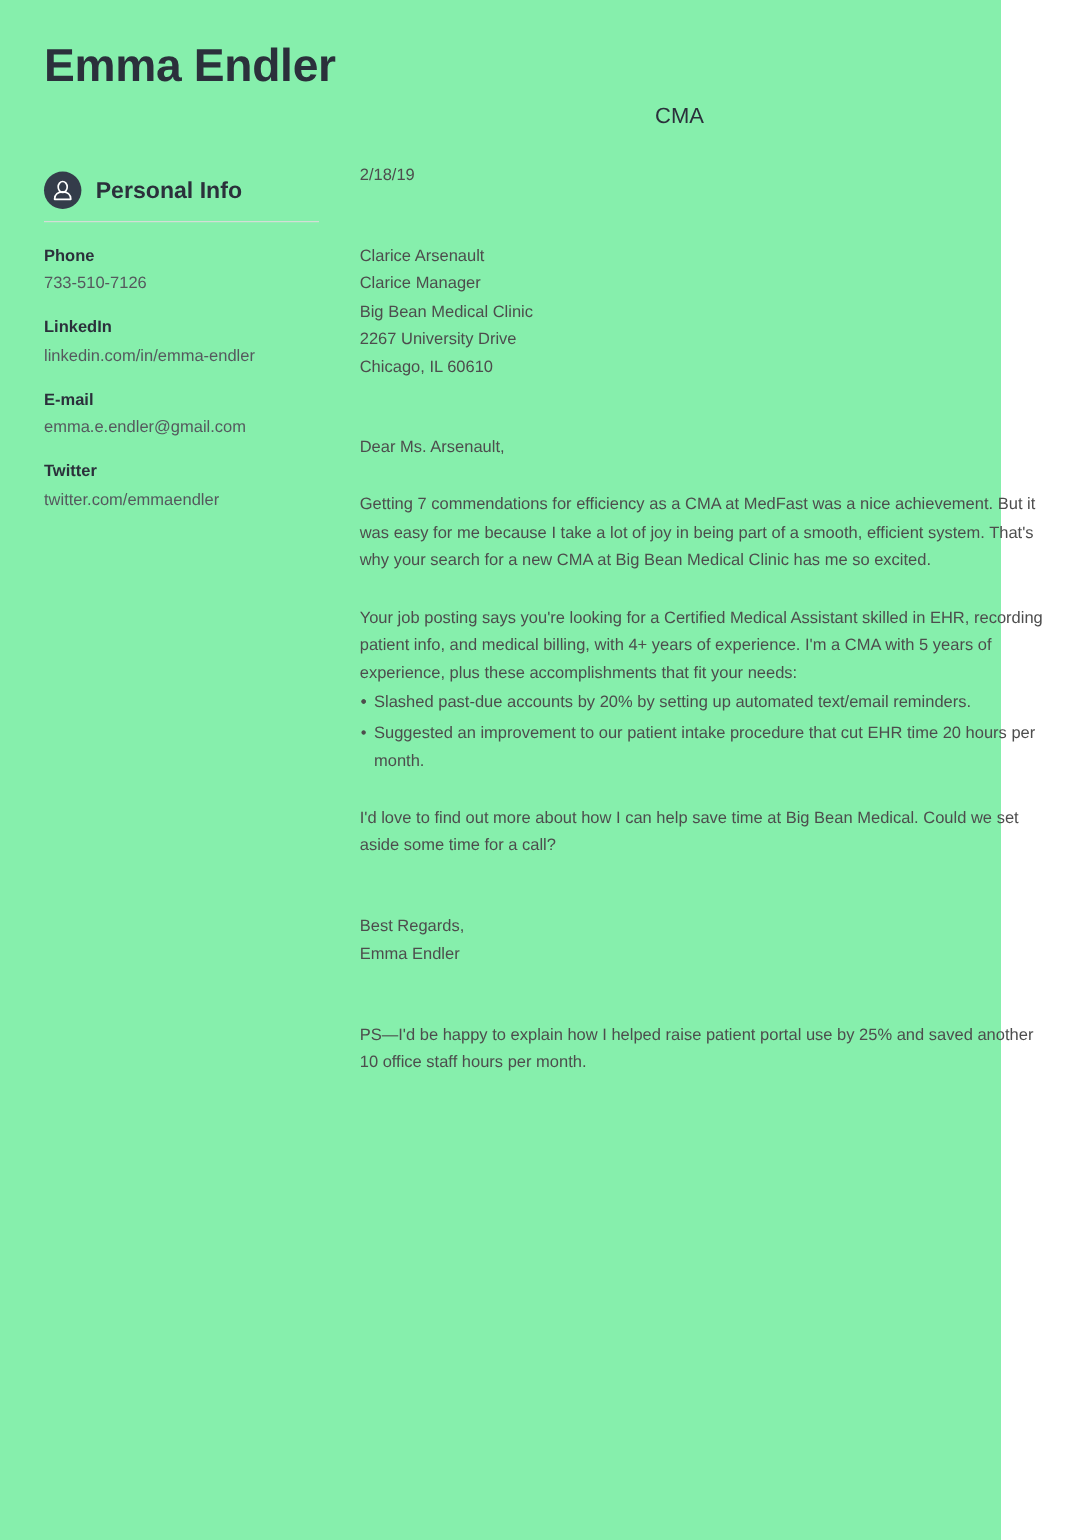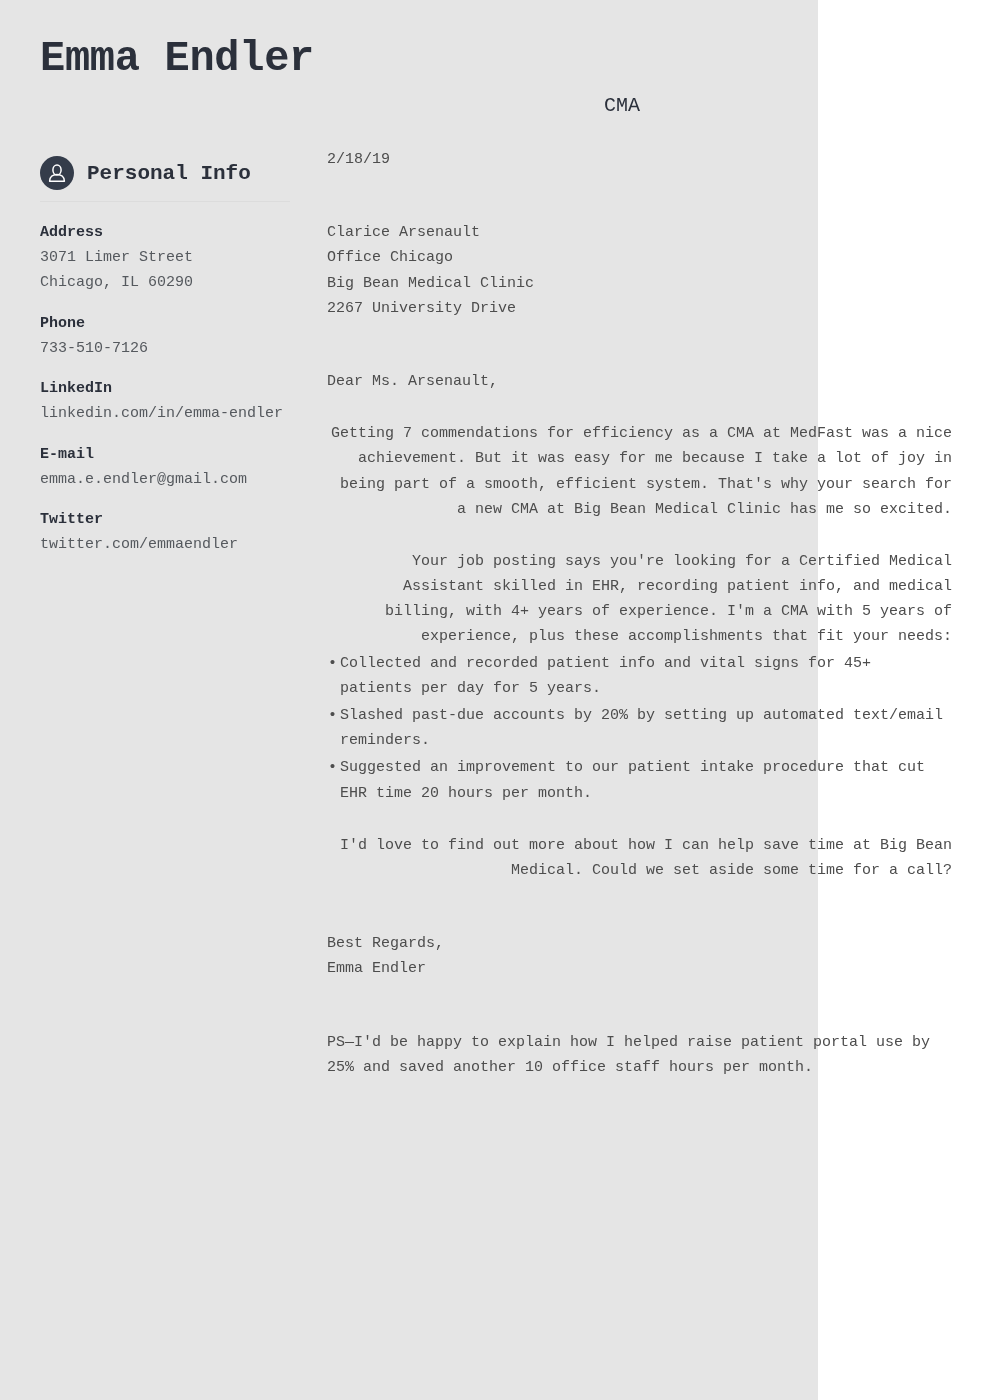--- a/index.html
+++ b/index.html
@@ -10,26 +10,25 @@
   body {
     width: 990px;
     height: 1400px;
     font-family: "Liberation Sans", sans-serif;
     color: #4a4a4a;
     -webkit-font-smoothing: antialiased;
     position: relative;
     overflow: hidden;
   }
   .page {
-    width: 818px;
+    width: 910px;
     height: 1400px;
     position: relative;
-    background: #e5e5e5;
+    background: #86efac;
     box-sizing: border-box;
-    font-family: Liberation Mono, monospace;
   }
 
   
   .header {
     position: absolute;
     left: 40px;
     top: 36px;
     width: 600px;
   }
   .name {
@@ -114,21 +113,20 @@
   .letter .date { margin: 0; }
   .recipient {
     margin: 0;
     padding-top: 48px;
   }
   .recipient div { line-height: 1.68; }
   .salutation { margin: 0; padding-top: 48px; }
   .para {
     margin: 0;
     padding-top: 27px;
-    text-align: right;
   }
   .bullets {
     list-style: none;
     margin: 0;
     padding: 0;
   }
   .bullets li {
     position: relative;
     padding-left: 13px;
     margin-top: 2px;
@@ -159,25 +157,20 @@
         <svg width="22" height="22" viewBox="0 0 22 22" aria-hidden="true">
           <ellipse cx="11" cy="8" rx="4.1" ry="5" fill="none" stroke="#ffffff" stroke-width="1.5"></ellipse>
           <path d="M3.6 19.2 C3.6 14.6 7 12.4 11 12.4 C15 12.4 18.4 14.6 18.4 19.2 Z" fill="none" stroke="#ffffff" stroke-width="1.5" stroke-linejoin="round"></path>
         </svg>
       </span>
       <span class="section-title">Personal Info</span>
     </div>
 
     <div class="info-list">
 
-      <div class="info-group">
-        <div class="info-label">Address</div>
-        <div class="info-value">3071 Limer Street</div>
-        <div class="info-value">Chicago, IL 60290</div>
-      </div>
 
       <div class="info-group">
         <div class="info-label">Phone</div>
         <div class="info-value">733-510-7126</div>
       </div>
 
       <div class="info-group">
         <div class="info-label">LinkedIn</div>
         <div class="info-value">linkedin.com/in/emma-endler</div>
       </div>
@@ -194,35 +187,35 @@
 
     </div>
   </div>
 
   <div class="letter">
 
     <p class="date">2/18/19</p>
 
     <div class="recipient">
       <div>Clarice Arsenault</div>
-      <div>Office Chicago</div>
+      <div>Clarice Manager</div>
       <div>Big Bean Medical Clinic</div>
       <div>2267 University Drive</div>
+      <div>Chicago, IL 60610</div>
     </div>
 
     <p class="salutation">Dear Ms. Arsenault,</p>
 
     <p class="para">Getting 7 commendations for efficiency as a CMA at MedFast was a nice achievement. But it was easy for me because I take a lot of joy in being part of a smooth, efficient system. That's why your search for a new CMA at Big Bean Medical Clinic has me so excited.</p>
 
     <p class="para">Your job posting says you're looking for a Certified Medical Assistant skilled in EHR, recording patient info, and medical billing, with 4+ years of experience. I'm a CMA with 5 years of experience, plus these accomplishments that fit your needs:</p>
 
     <ul class="bullets">
       <li>
         <span class="dot">•</span>
-        <span>Collected and recorded patient info and vital signs for 45+ patients per day for 5 years.</span>
       </li>
       <li>
         <span class="dot">•</span>
         <span>Slashed past-due accounts by 20% by setting up automated text/email reminders.</span>
       </li>
       <li>
         <span class="dot">•</span>
         <span>Suggested an improvement to our patient intake procedure that cut EHR time 20 hours per month.</span>
       </li>
     </ul>

